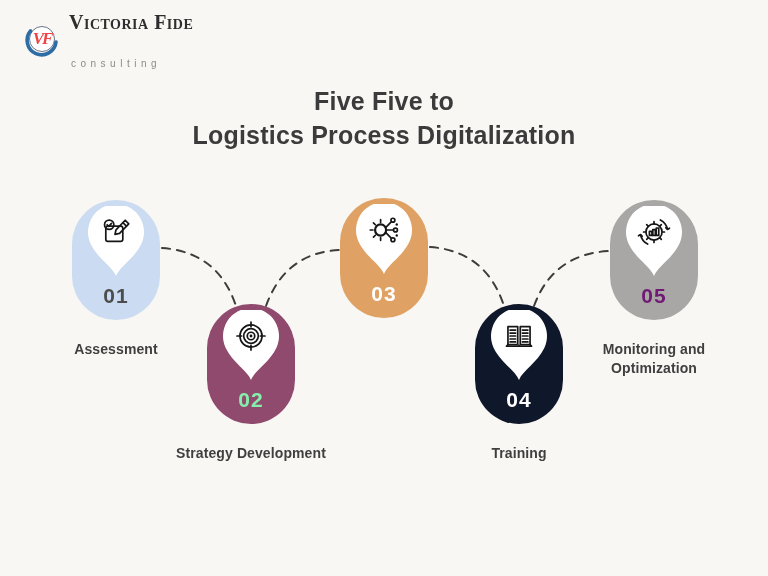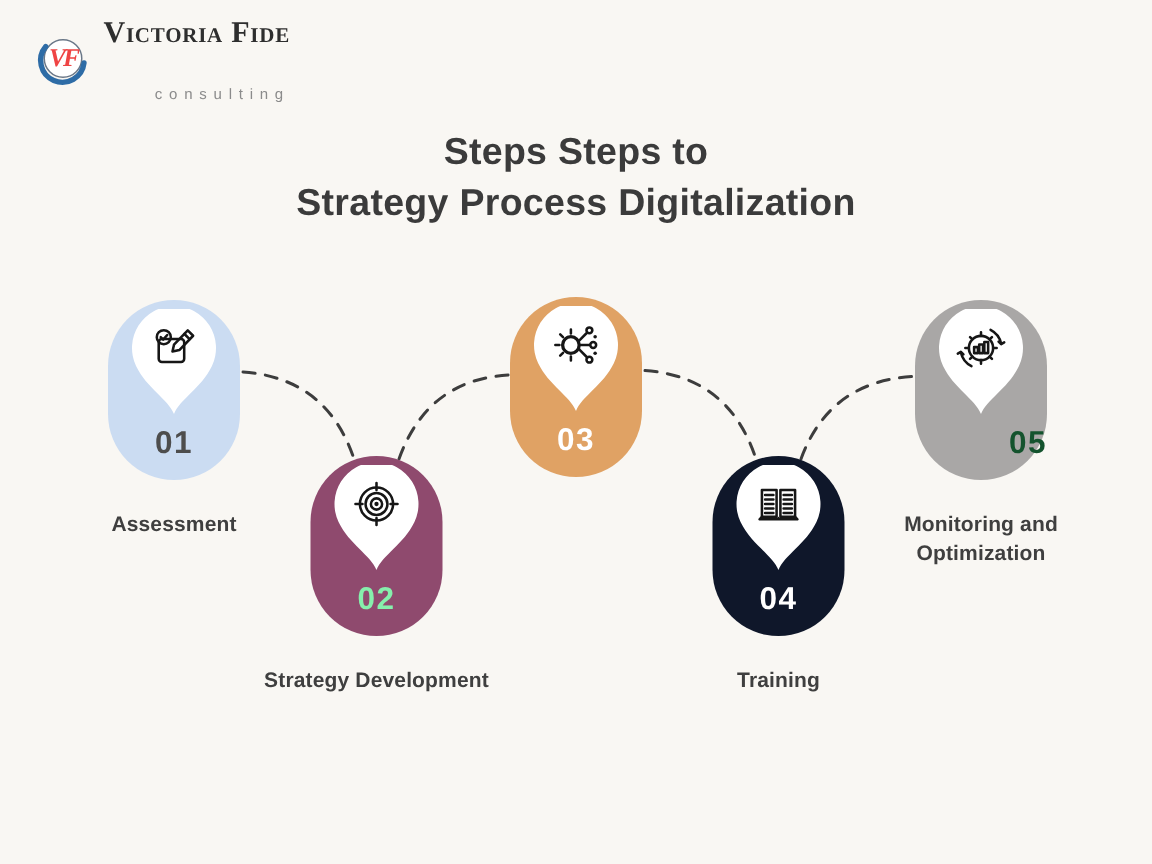--- a/index.html
+++ b/index.html
@@ -11,21 +11,21 @@
   
   .logo { position:absolute; top:12px; left:22px; display:flex; align-items:center; gap:7px; }
   .mark { position:relative; width:40px; height:40px; }
   .mark svg { position:absolute; inset:0; }
   .mark .vf { position:absolute; left:0; top:0; width:40px; height:36px; display:flex; align-items:center; justify-content:center;
               font-family:"Liberation Serif", serif; font-weight:bold; font-style:italic;
               font-size:17px; letter-spacing:-2px; color:#ef4444; }
   .brand-text { display:flex; flex-direction:column;gap:24px; }
   .brand-name { font-family:"Liberation Serif", serif; font-weight:bold; font-variant:small-caps;
                 font-size:20px; letter-spacing:0.5px; color:#2e2e2e; line-height:20px; }
-  .brand-tagline { font-size:10px; letter-spacing:4.5px; color:#8b8b8b; margin-top:2px; margin-left:2px;text-align:right; }
+  .brand-tagline { font-size:10px; letter-spacing:4.5px; color:#8b8b8b; margin-top:2px; margin-left:2px; }
 
   
   .title { position:absolute; top:84px; left:0; right:0; text-align:center;
            font-size:25px; line-height:34px; font-weight:bold; color:#3b3b3b; letter-spacing:0.2px; }
 
   
   .connector { position:absolute; left:0; top:0; width:768px; height:576px; }
   .connector path { fill:none; stroke-width:2; stroke-dasharray:8 7; stroke-linecap:round; }
 
   
@@ -61,22 +61,22 @@
       </svg>
       <span class="vf">VF</span>
     </div>
     <div class="brand-text">
       <div class="brand-name">Victoria Fide</div>
       <div class="brand-tagline">consulting</div>
     </div>
   </header>
 
   <h1 class="title" style="color: rgb(59, 59, 59);">
-    <span>Steps Steps to</span><br>
-    <span>Strategy Process Digitalization</span>
+    <span>Five Five to</span><br>
+    <span>Logistics Process Digitalization</span>
   </h1>
 
   <svg class="connector" viewBox="0 0 768 576">
     <path d="M162 248 Q 218 252 236 306" stroke="#3d3d3d"></path>
     <path d="M266 306 Q 285 253 339 250" stroke="#3d3d3d"></path>
     <path d="M430 247 Q 486 251 504 306" stroke="#3d3d3d"></path>
     <path d="M534 306 Q 553 254 609 251" stroke="#3d3d3d"></path>
   </svg>
 
   <div class="step s1">
@@ -168,18 +168,18 @@
           <path class="ic" d="M29.5 20 H32.3 M26.7 13.3 L28.6 11.4 M20 10.5 V7.7 M13.3 13.3 L11.4 11.4 M10.5 20 H7.7 M13.3 26.7 L11.4 28.6 M20 29.5 V32.3 M26.7 26.7 L28.6 28.6"></path>
           <rect class="ic" stroke-width="1.5" x="14.6" y="19.3" width="3" height="4.7"></rect>
           <rect class="ic" stroke-width="1.5" x="18.6" y="17.3" width="3" height="6.7"></rect>
           <rect class="ic" stroke-width="1.5" x="22.6" y="15.3" width="3" height="8.7"></rect>
           <path class="ic" stroke-width="1.7" d="M27.5 5.8 A 16 16 0 0 1 35.8 16.5"></path>
           <path class="ic" stroke-width="1.7" d="M33.8 15 l2 2 2.4-1.4"></path>
           <path class="ic" stroke-width="1.7" d="M12.5 34.2 A 16 16 0 0 1 4.2 23.5"></path>
           <path class="ic" stroke-width="1.7" d="M6.2 25 l-2-2 -2.4 1.4"></path>
         </svg>
       </span>
-      <div class="num" style="color: #14532d; text-align: right;">05</div>
+      <div class="num" style="color: #701a75;">05</div>
     </div>
     <div class="label" style="color: rgb(63, 63, 63);">Monitoring and Optimization</div>
   </div>
 
 </div>
 
 </body></html>

